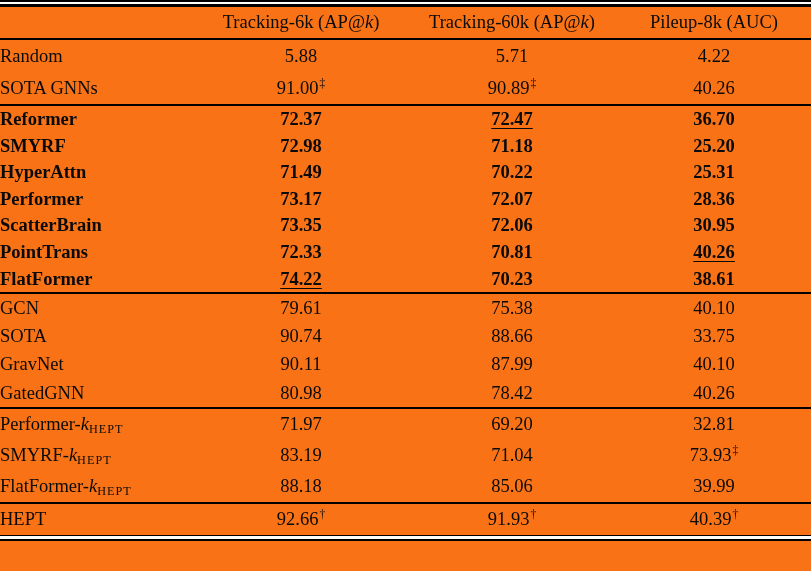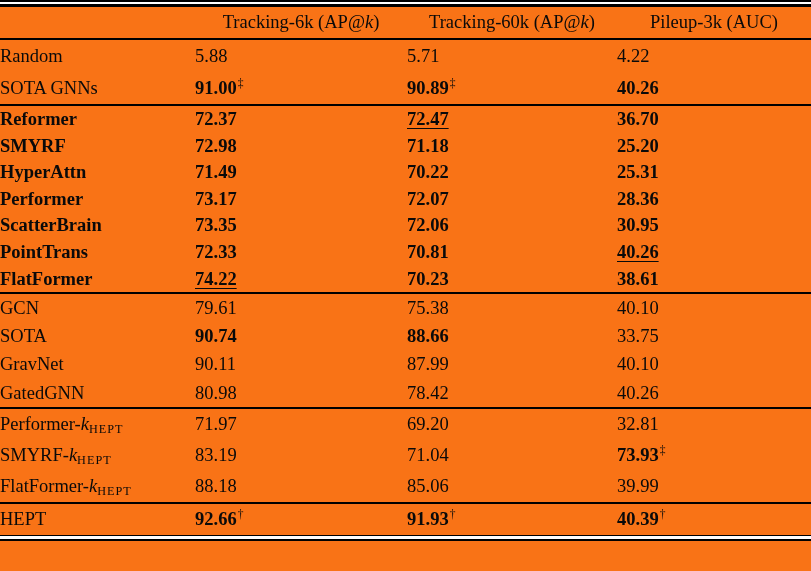--- a/index.html
+++ b/index.html
@@ -44,29 +44,29 @@
     white-space: nowrap;
   }
   td {
     padding: 0;
     vertical-align: middle;
     font-size: 18.5px;
     line-height: 1;
     white-space: nowrap;
   }
   td.method { text-align: left; }
-  td.val    { text-align: left; }
+  td.val    { text-align: center; }
 
   tbody.g0 td { height: 32px;   }
   tbody.g1 td { height: 26.6px; font-weight: bold; }
   tbody.g2 td { height: 28.2px; }
   tbody.g3 td { height: 31px;   }
   tbody.g4 td { height: 31px;   }
 
-  .bold { font-weight: bold; }
+  .bold { font-weight: normal; }
   .uline {
     text-decoration: underline;
     text-underline-offset: 3px;
     text-decoration-thickness: 1.2px;
   }
   sup.marker {
     font-size: 62%;
     vertical-align: super;
     line-height: 0;
     margin-left: 1px;
@@ -96,21 +96,21 @@
         <col class="c-v1">
         <col class="c-v2">
         <col class="c-v3">
     </colgroup>
     <thead>
       <tr>
         <th class="colhead"></th>
 
       <th class="colhead"><span>Tracking-6k (AP@</span><i class="mathk">k</i><span>)</span></th>
           <th class="colhead"><span>Tracking-60k (AP@</span><i class="mathk">k</i><span>)</span></th>
-          <th class="colhead"><span>Pileup-3k (AUC)</span></th>
+          <th class="colhead"><span>Pileup-8k (AUC)</span></th>
         </tr>
     </thead>
 
   <tbody class="g0">
         <tr>
           <td class="method"><span>Random</span></td>
           <td class="val"><span>5.88</span></td>
           <td class="val"><span>5.71</span></td>
           <td class="val"><span>4.22</span></td>
         </tr>

